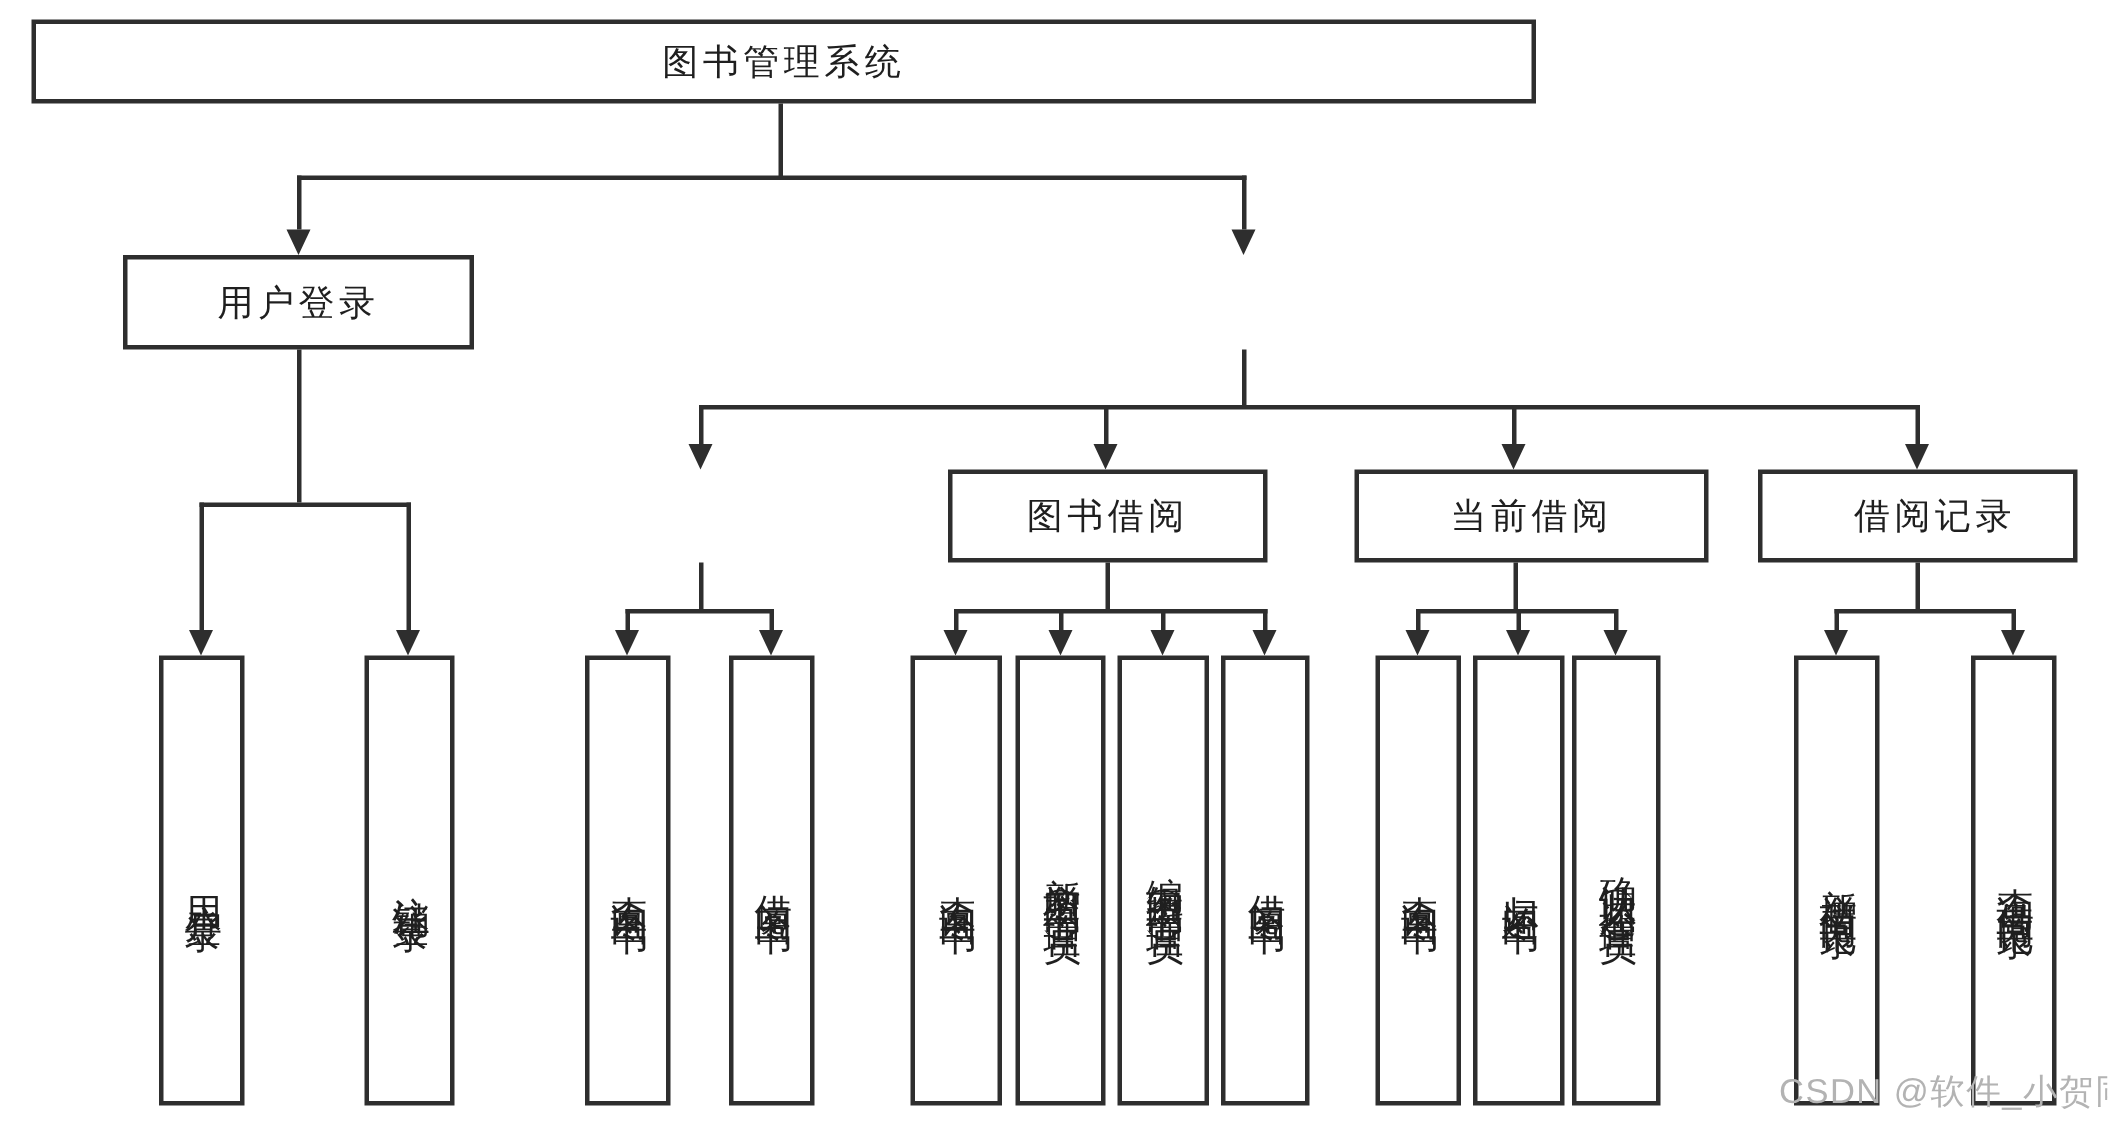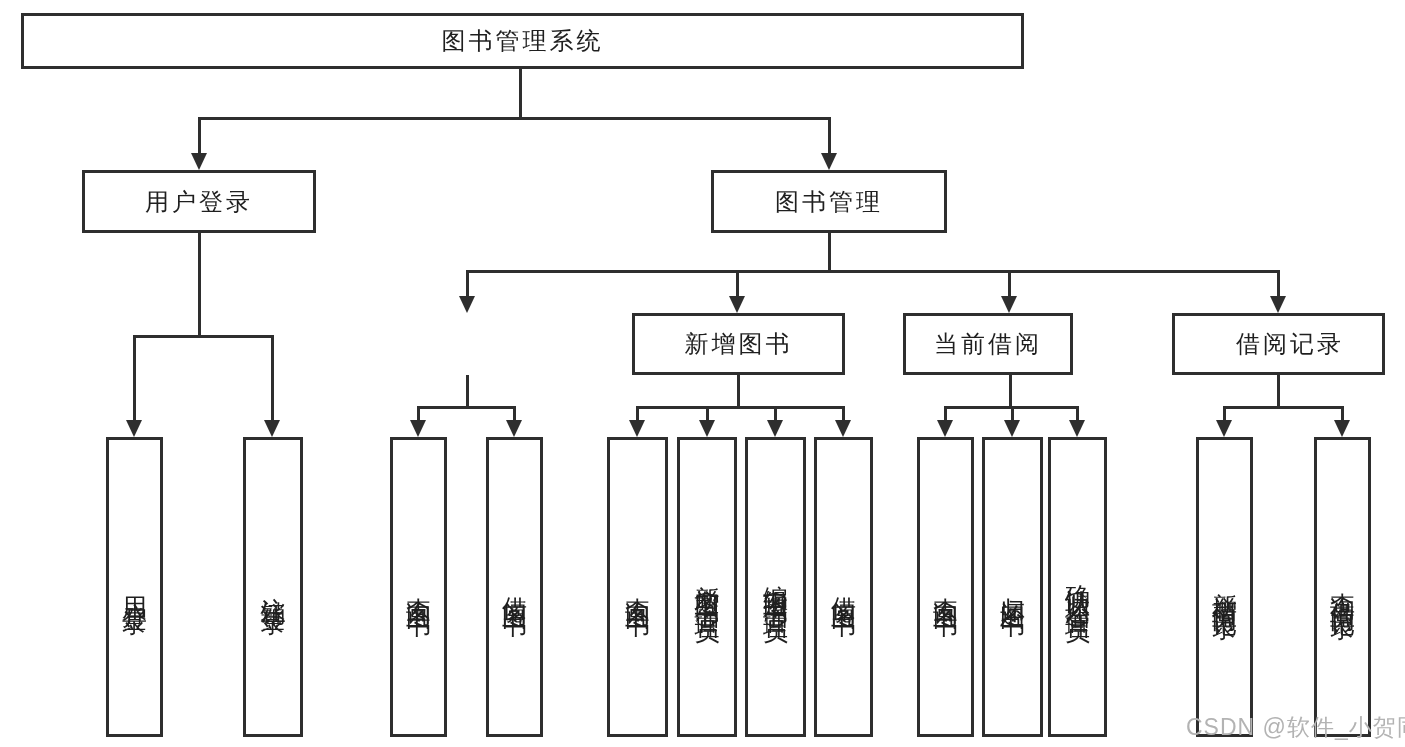--- a/index.html
+++ b/index.html
@@ -29,21 +29,21 @@
     position:absolute;width:0;height:0;
     border-left:8px solid transparent;border-right:8px solid transparent;
     border-top:17px solid var(--line);
   }
   
   .n-root{left:21px;top:13px;width:1003px;height:56px;}
   .n-l2a{left:82px;top:170px;width:234px;height:63px;}
   .n-l2b{left:711px;top:170px;width:236px;height:63px;}
   .n-l3a{left:363px;top:313px;width:209px;height:62px;}
   .n-l3b{left:632px;top:313px;width:213px;height:62px;}
-  .n-l3c{left:903px;top:313px;width:170px;height:62px;}
+  .n-l3c{left:903px;top:313px;width:236px;height:62px;}
   .n-l3d{left:1172px;top:313px;width:213px;height:62px;padding-left:23px;}
   .lf-1a{left:106px;width:57px;}  .lf-1b{left:243px;width:60px;}
   .lf-2a{left:390px;width:57px;}  .lf-2b{left:486px;width:57px;}
   .lf-3a{left:607px;width:61px;}  .lf-3b{left:677px;width:60px;}
   .lf-3c{left:745px;width:61px;}  .lf-3d{left:814px;width:59px;}
   .lf-4a{left:917px;width:57px;}  .lf-4b{left:982px;width:61px;}
   .lf-4c{left:1048px;width:59px;}
   .lf-5a{left:1196px;width:57px;} .lf-5b{left:1314px;width:57px;}
   .watermark{
     position:absolute;left:1186px;top:712px;z-index:5;
@@ -55,26 +55,23 @@
 
 <div class="canvas">
 
   <div class="box hbox n-root">
     <span>图书管理系统</span>
   </div>
 
   <div class="box hbox n-l2a">
     <span>用户登录</span>
   </div>
-  <div class="box hbox n-l2b">
-    <span>图书管理</span>
-  </div>
 
   <div class="box hbox n-l3b">
-    <span>新增图书</span>
+    <span>图书借阅</span>
   </div>
   <div class="box hbox n-l3c">
     <span>当前借阅</span>
   </div>
   <div class="box hbox n-l3d">
     <span>借阅记录</span>
   </div>
 
   <div class="box vbox lf-1a">
     <span>用户登录</span>

